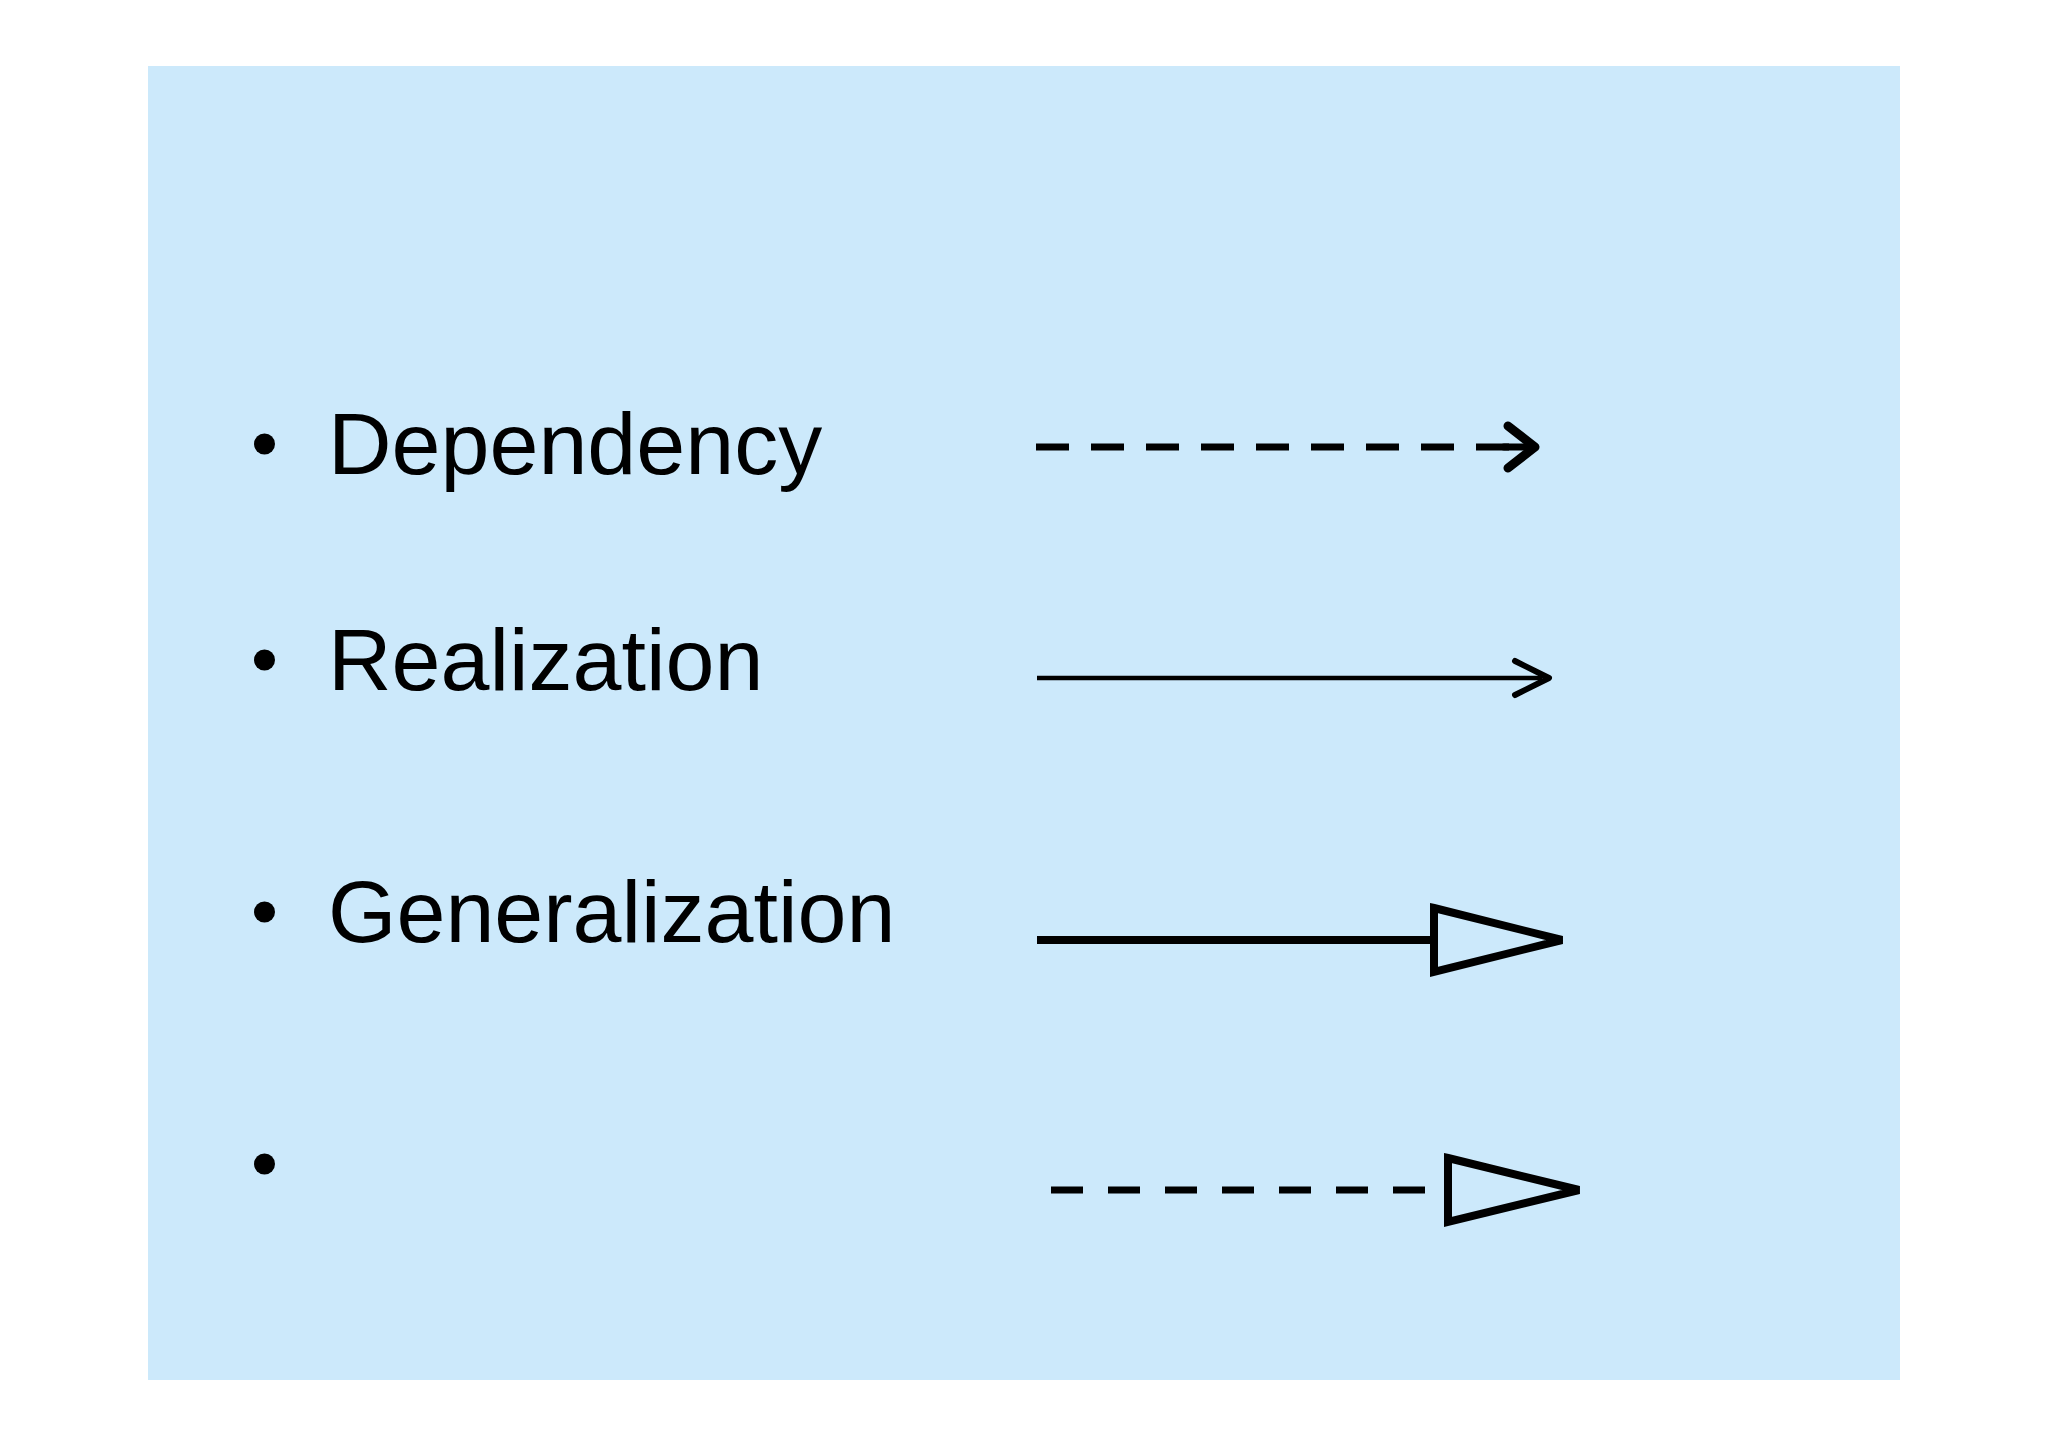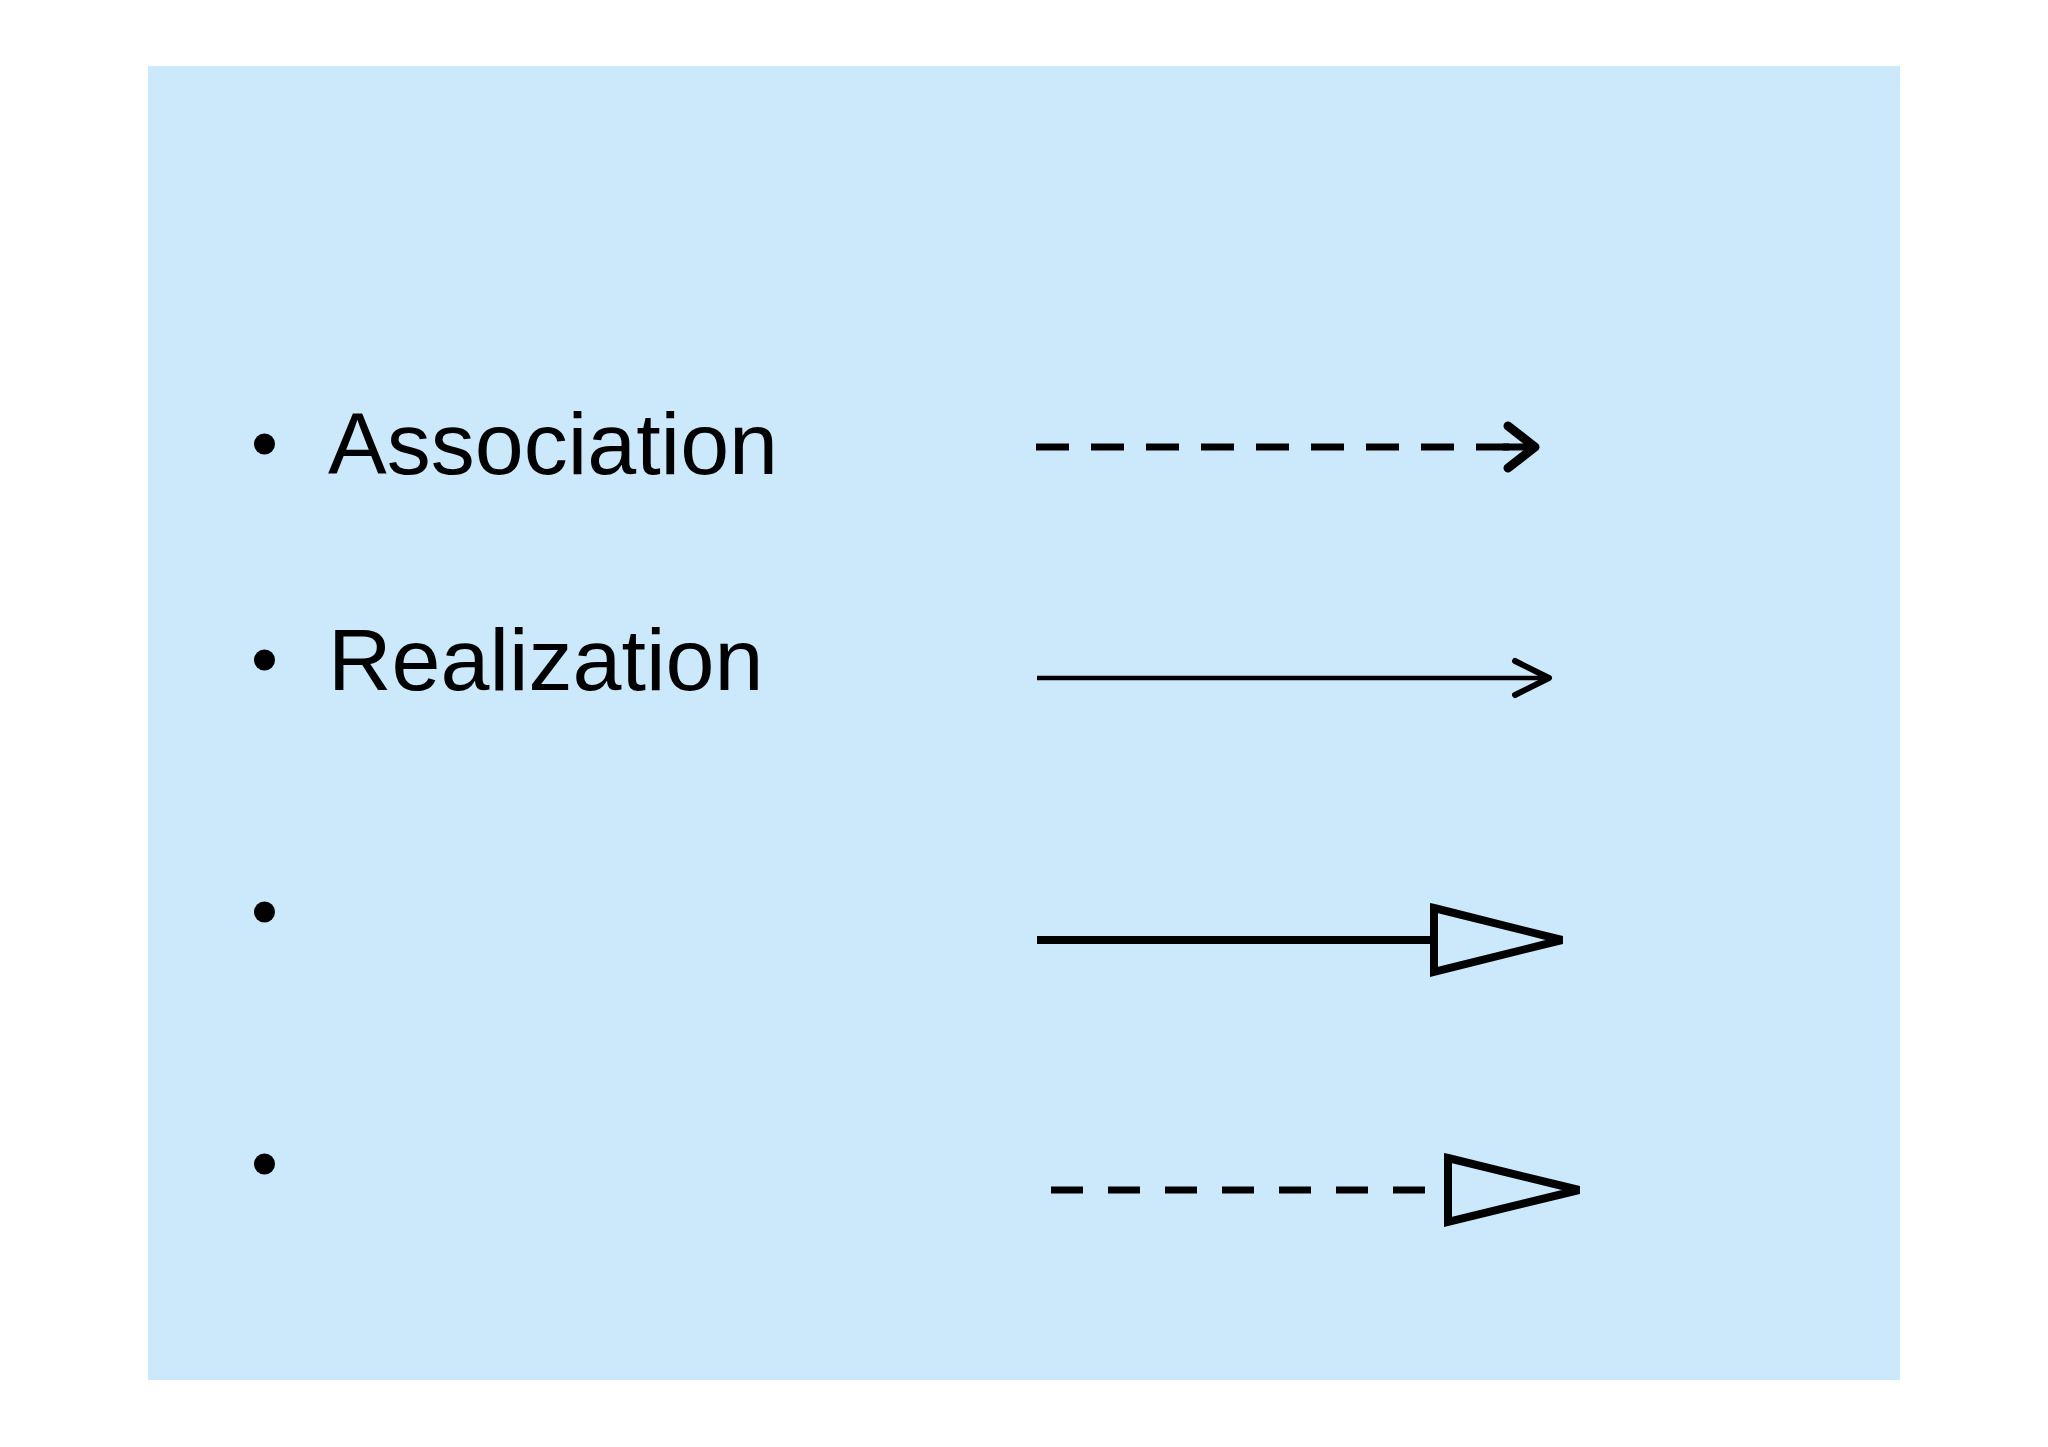--- a/index.html
+++ b/index.html
@@ -69,35 +69,36 @@
   }
 </style>
 </head>
 <body>
 
 <div class="canvas">
   <div class="slide">
 
 
     <span class="bullet-dot" style="top:378px"></span>
-    <div class="row-label" style="top:378px">Association</div>
+    <div class="row-label" style="top:378px">Dependency</div>
     <svg class="arrow-svg" style="left:888px; top:353px" width="505" height="56" viewBox="0 0 505 56">
       <path d="M0 28 H473" fill="none" stroke-width="7" stroke-dasharray="33 22"></path>
       <path d="M468 28 H496" fill="none" stroke-width="7" stroke-linecap="round"></path>
       <path d="M472 7 L499 28 L472 49" fill="none" stroke-width="9" stroke-linecap="round" stroke-linejoin="round"></path>
     </svg>
 
     <span class="bullet-dot" style="top:594px"></span>
     <div class="row-label" style="top:594px">Realization</div>
     <svg class="arrow-svg" style="left:889px; top:587px" width="518" height="50" viewBox="0 0 518 50">
       <path d="M0 25 H505" fill="none" stroke-width="4.5"></path>
       <path d="M478 8 L512 25 L478 42" fill="none" stroke-width="6" stroke-linecap="round" stroke-linejoin="round"></path>
     </svg>
 
     <span class="bullet-dot" style="top:846px"></span>
+    <div class="row-label" style="top:846px">Generalization</div>
     <svg class="arrow-svg" style="left:889px; top:832px" width="535" height="84" viewBox="0 0 535 84">
       <path d="M0 42 H397" fill="none" stroke-width="8"></path>
       <path d="M397 10 L525 42 L397 74 Z" fill="none" stroke-width="8" stroke-linejoin="miter"></path>
     </svg>
 
     <span class="bullet-dot" style="top:1098px"></span>
     <svg class="arrow-svg" style="left:903px; top:1082px" width="535" height="84" viewBox="0 0 535 84">
       <path d="M0 42 H374" fill="none" stroke-width="7" stroke-dasharray="32 25"></path>
       <path d="M397 10 L528 42 L397 74 Z" fill="none" stroke-width="8" stroke-linejoin="miter"></path>
     </svg>

